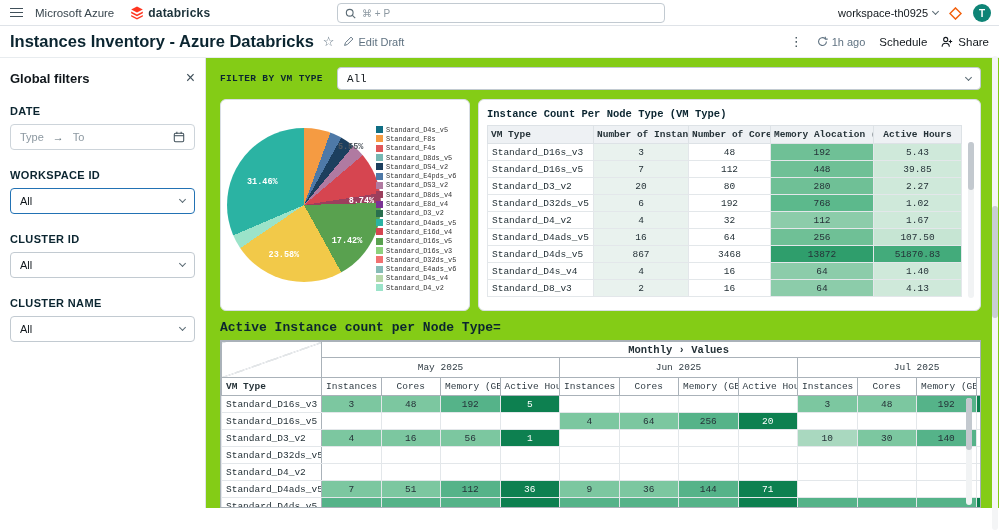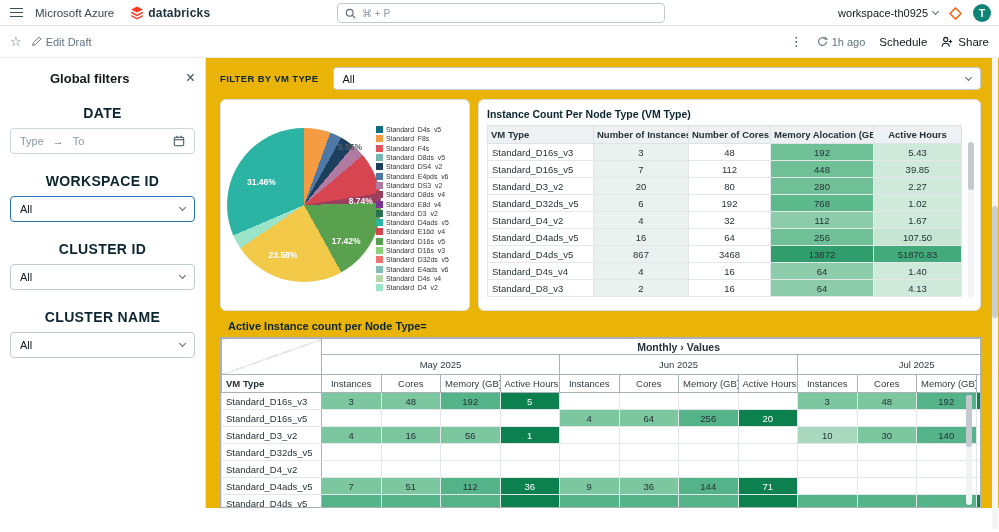--- a/index.html
+++ b/index.html
@@ -37,30 +37,30 @@
   
   .tabs-row{height:24px;display:flex;align-items:flex-start;padding:0 12px;gap:22px;}
   .funnel{margin-top:1px;}
   .tab{font-size:10.5px;font-weight:700;letter-spacing:.4px;color:#5f7281;padding-bottom:5px;cursor:pointer;white-space:nowrap;}
   .tab.active{color:#2272b4;border-bottom:2.5px solid #2272b4;}
 
   
   .body{display:flex;height:451px;border-top:1px solid #e8ecef;}
   .sidebar{width:206px;border-right:1px solid #dfe3e8;padding:10px 10px 0 10px;background:#fff;flex:0 0 206px;}
   .side-head{display:flex;align-items:center;justify-content:space-between;margin-top:2px;}
-  .side-title{font-size:13px;font-weight:700;margin-left:40px;}
+  .side-title{font-size:13px;font-weight:700;}
   .close-x{font-size:16px;color:#40505a;line-height:1;cursor:pointer;}
-  .side-label{font-size:14px;font-weight:700;letter-spacing:.35px;color:#0b2530;margin:19px 0 7px;text-align:center;}
+  .side-label{font-size:11px;font-weight:700;letter-spacing:.35px;color:#0b2530;margin:19px 0 7px;}
   .date-box{height:26px;border:1px solid #cdd4da;border-radius:4px;display:flex;align-items:center;gap:9px;padding:0 9px;font-size:11px;color:#8c98a1;cursor:pointer;}
   .date-box .arrow{color:#5a6a74;font-size:11px;}
   .date-box .cal{margin-left:auto;display:flex;}
   .dd{height:26px;border:1px solid #c2cad1;border-radius:4px;display:flex;align-items:center;justify-content:space-between;padding:0 9px;font-size:11px;color:#11171c;background:#fff;cursor:pointer;}
   .dd.focus{border:1.6px solid #2272b4;}
 
-  .main{flex:1;display:flex;flex-direction:column;padding:9px 18px 0 14px;background:#eab308;min-width:0;}
+  .main{flex:1;display:flex;flex-direction:column;padding:9px 18px 0 14px;background:#84cc16;min-width:0;font-family:Liberation Mono, monospace;}
   .vm-row{display:flex;align-items:center;margin-bottom:9px;}
   .vm-label{font-size:9.5px;font-weight:700;letter-spacing:.35px;color:#0b2530;white-space:nowrap;}
   .vm-row .dd{flex:1;margin-left:14px;height:23px;}
 
   
   .cards-row{display:flex;gap:8px;height:212px;flex:0 0 212px;}
   .card{border:1px solid #d9dee4;border-radius:6px;background:#fff;position:relative;padding:8px;}
   .card-title{font-size:10.5px;font-weight:700;color:#0b2530;white-space:nowrap;overflow:hidden;}
   .pie-card{width:250px;flex:0 0 250px;}
   .pie-wrap{position:absolute;left:6px;top:28px;width:154px;height:154px;}
@@ -85,21 +85,21 @@
   .itable col:nth-child(4){width:103px;}
   .itable col:nth-child(5){width:88px;}
   .itable th{background:#eef1f4;border:1px solid #dde2e6;font-weight:700;height:18px;padding:0 3px;text-align:center;white-space:nowrap;overflow:hidden;}
   .itable th:first-child{text-align:left;}
   .itable td{border:1px solid #e3e7ea;height:17px;padding:0 4px;text-align:center;white-space:nowrap;overflow:hidden;}
   .itable td.vm{text-align:left;}
   .tscroll{position:absolute;right:6px;top:42px;bottom:12px;width:6px;background:#f1f3f4;border-radius:3px;}
   .tscroll .thumb{position:absolute;top:0;left:0;width:6px;height:48px;background:#c3c9cf;border-radius:3px;cursor:grab;}
 
   
-  .bottom-title{font-size:11px;font-weight:700;margin:9px 8px 5px;color:#0b2530;}
+  .bottom-title{font-size:13px;font-weight:700;margin:9px 0 5px;color:#0b2530;}
   .monthly-wrap{flex:1;border:1px solid #a9b1b8;overflow:hidden;position:relative;background:#fff;}
   .mtable{border-collapse:collapse;table-layout:fixed;width:814px;font-size:9.5px;color:#253238;background:#fff;}
   .mtable th,.mtable td{border:1px solid #e3e7ea;padding:0 4px;height:17px;text-align:center;white-space:nowrap;overflow:hidden;}
   .mtable thead th{border-color:#aab2b9;background:#fff;}
   .mtable .mv{font-weight:700;font-size:10.5px;height:16px;}
   .mtable .month{font-weight:400;height:20px;color:#2f3b43;}
   .mtable .sub{font-weight:400;height:18px;color:#2f3b43;}
   .mtable .vmh{text-align:left;font-weight:700;}
   .mtable td.vm{text-align:left;border-right:1px solid #aab2b9;}
   .mtable td.gs,.mtable th.gs{border-left:1px solid #aab2b9;}
@@ -146,20 +146,21 @@
         <i class="chev"></i>
       </span>
       <svg width="13" height="13" viewBox="0 0 14 14">
         <path d="M7 1 13 7 7 13 1 7Z" fill="none" stroke="#f2600c" stroke-width="1.6"></path>
       </svg>
       <span class="avatar">T</span>
     </div>
   </header>
 
   <div class="dash-header">
+    <span class="page-title">Instances Inventory - Azure Databricks</span>
     <span class="star">☆</span>
     <span class="edit">
       <svg width="11" height="11" viewBox="0 0 14 14">
         <path d="M2 12l1.2-3.6 7-7 2.4 2.4-7 7L2 12z" fill="none" stroke="#5f7281" stroke-width="1.2"></path>
       </svg>
       <span>Edit Draft</span>
     </span>
     <div class="hdr-right">
       <span class="kebab">⋮</span>
       <span class="refresh">

